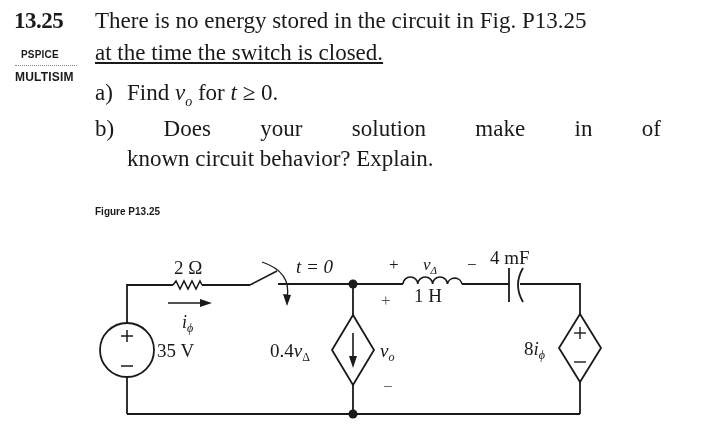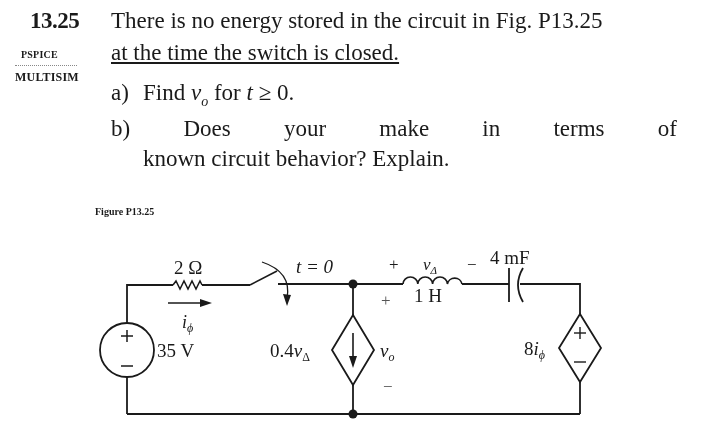--- a/index.html
+++ b/index.html
@@ -1,18 +1,18 @@
 <!DOCTYPE html>
 <html><head>
 <meta charset="utf-8">
 <style>
   html, body { margin: 0; padding: 0; background: #ffffff; }
   body { width: 710px; height: 438px; position: relative; overflow: hidden; color: #1a1a1a; }
-  .serif { font-family: "Liberation Serif", "DejaVu Serif", serif; margin-left: 16px; }
-  .sans { font-family: Liberation Serif, serif; }
+  .serif { font-family: "Liberation Serif", "DejaVu Serif", serif; }
+  .sans { font-family: Liberation Sans, sans-serif; }
   .abs { position: absolute; white-space: nowrap; }
   #prob-num { left: 14px; top: 8px; font-size: 23px; font-weight: bold; letter-spacing: -0.5px; }
   #line1 { left: 95px; top: 8px; font-size: 23px; }
   #line2 { left: 95px; top: 40px; font-size: 23px; text-decoration: underline; }
   #tag-pspice { left: 21px; top: 49px; font-size: 10px; font-weight: bold; letter-spacing: 0.2px; }
   #tag-divider { left: 15px; top: 65px; width: 62px; border-top: 1px dotted #888; }
   #tag-multisim { left: 15px; top: 70px; font-size: 12px; font-weight: bold; letter-spacing: 0.2px; }
   #part-a { left: 95px; top: 80px; font-size: 23px; }
   #part-b1 { left: 95px; top: 116px; font-size: 23px; width: 566px; display:flex; justify-content: space-between; }
   #part-b2 { left: 127px; top: 146px; font-size: 23px; }
@@ -32,23 +32,23 @@
 <div class="abs sans" id="tag-multisim">MULTISIM</div>
 
 <div class="abs serif" id="part-a">
   <span class="lbl">a)</span><span>Find </span><i class="var">v</i><sub style="font-size:14px;font-style:italic">o</sub><span> for </span><i class="var">t</i><span> ≥ 0.</span>
 </div>
 
 <div class="abs serif" id="part-b1">
   <span class="lbl" style="width:auto">b)</span>
   <span>Does</span>
   <span>your</span>
+  <span>solution</span>
   <span>make</span>
   <span>in</span>
-  <span>terms</span>
   <span>of</span>
 </div>
 <div class="abs serif" id="part-b2">known circuit behavior? Explain.</div>
 
 <div class="abs sans" id="fig-title">Figure P13.25</div>
 
 <svg id="circuit" width="710" height="438" viewBox="0 0 710 438" font-family="Liberation Serif, DejaVu Serif, serif" fill="none" stroke="#1a1a1a" stroke-width="1.8">
 
   <g>
     <polyline points="127,323 127,285 173,285"></polyline>

